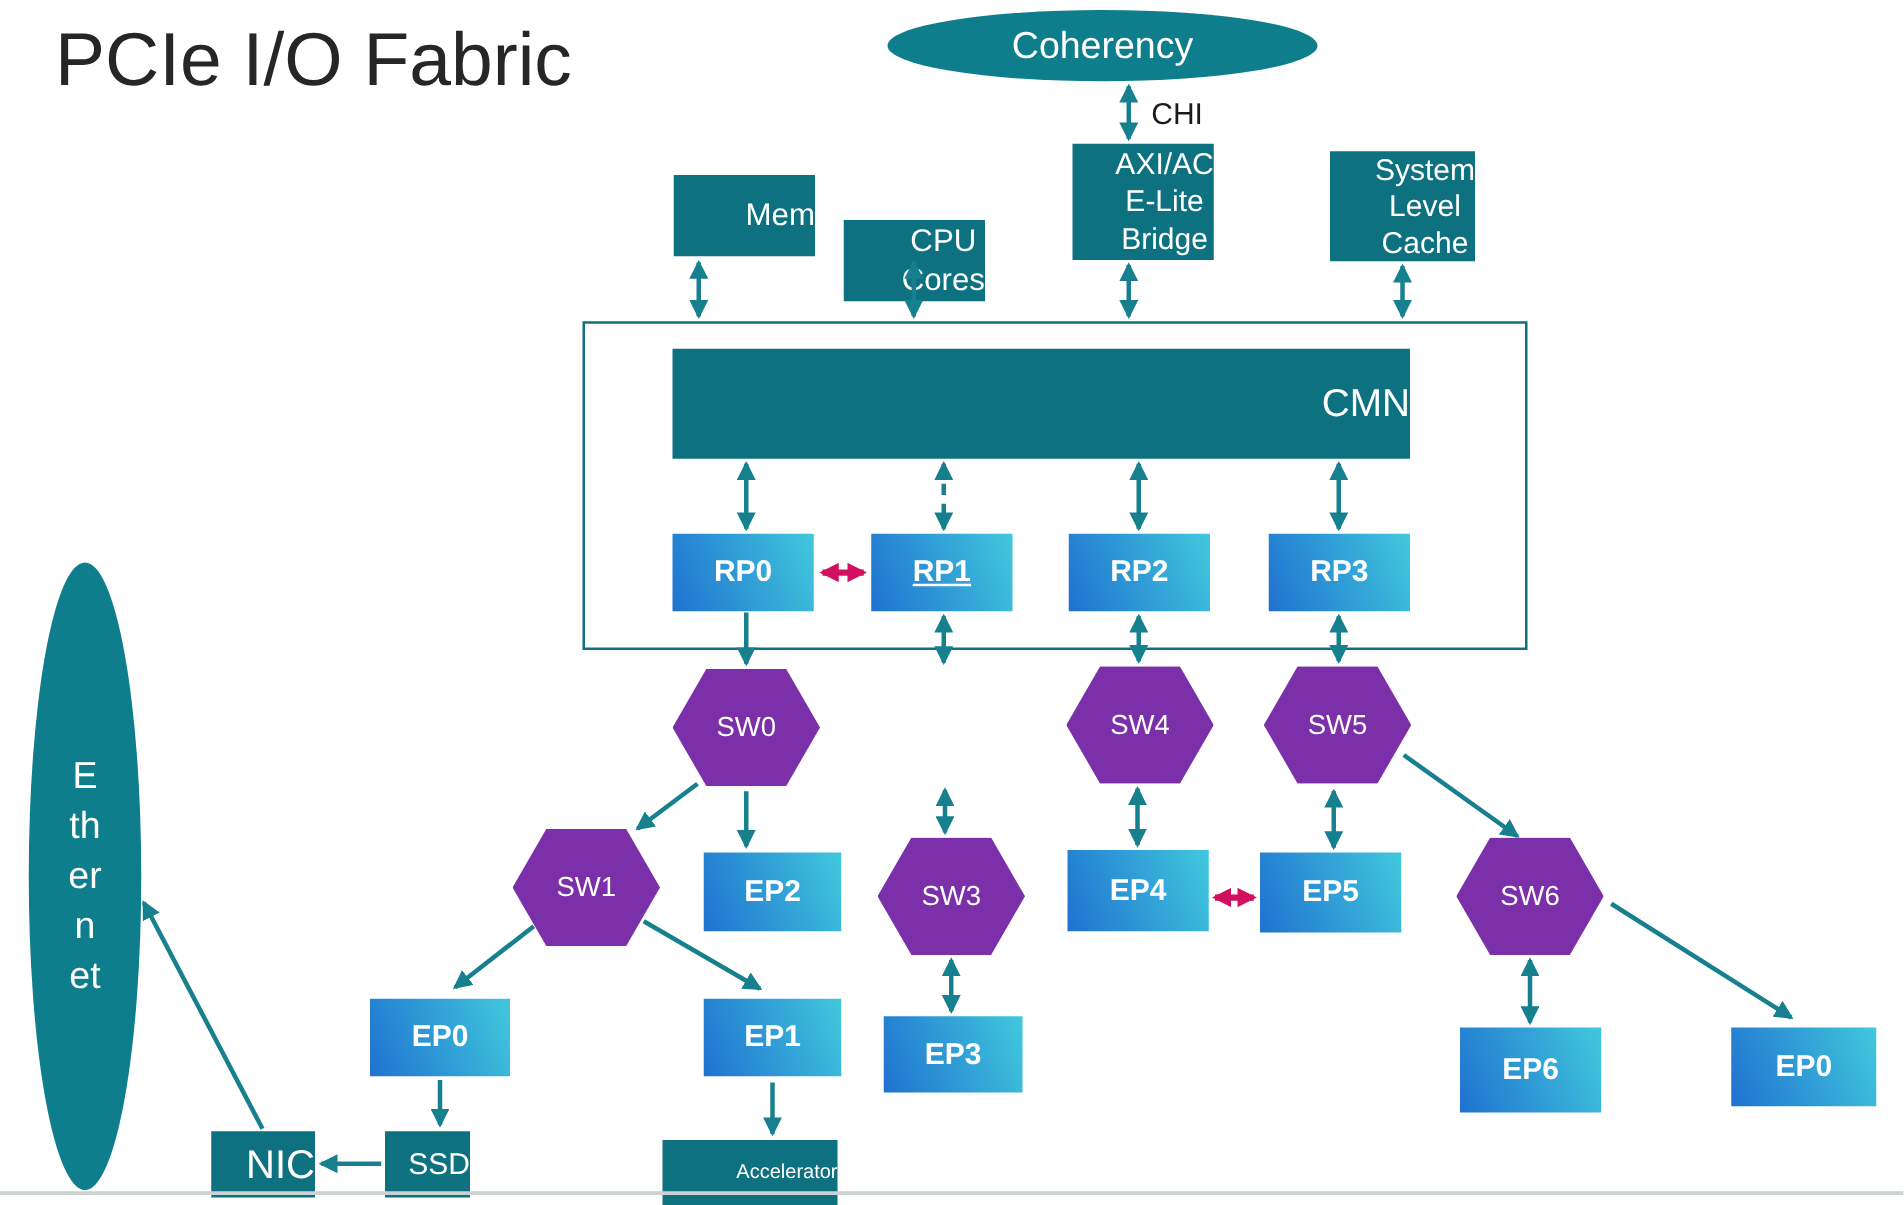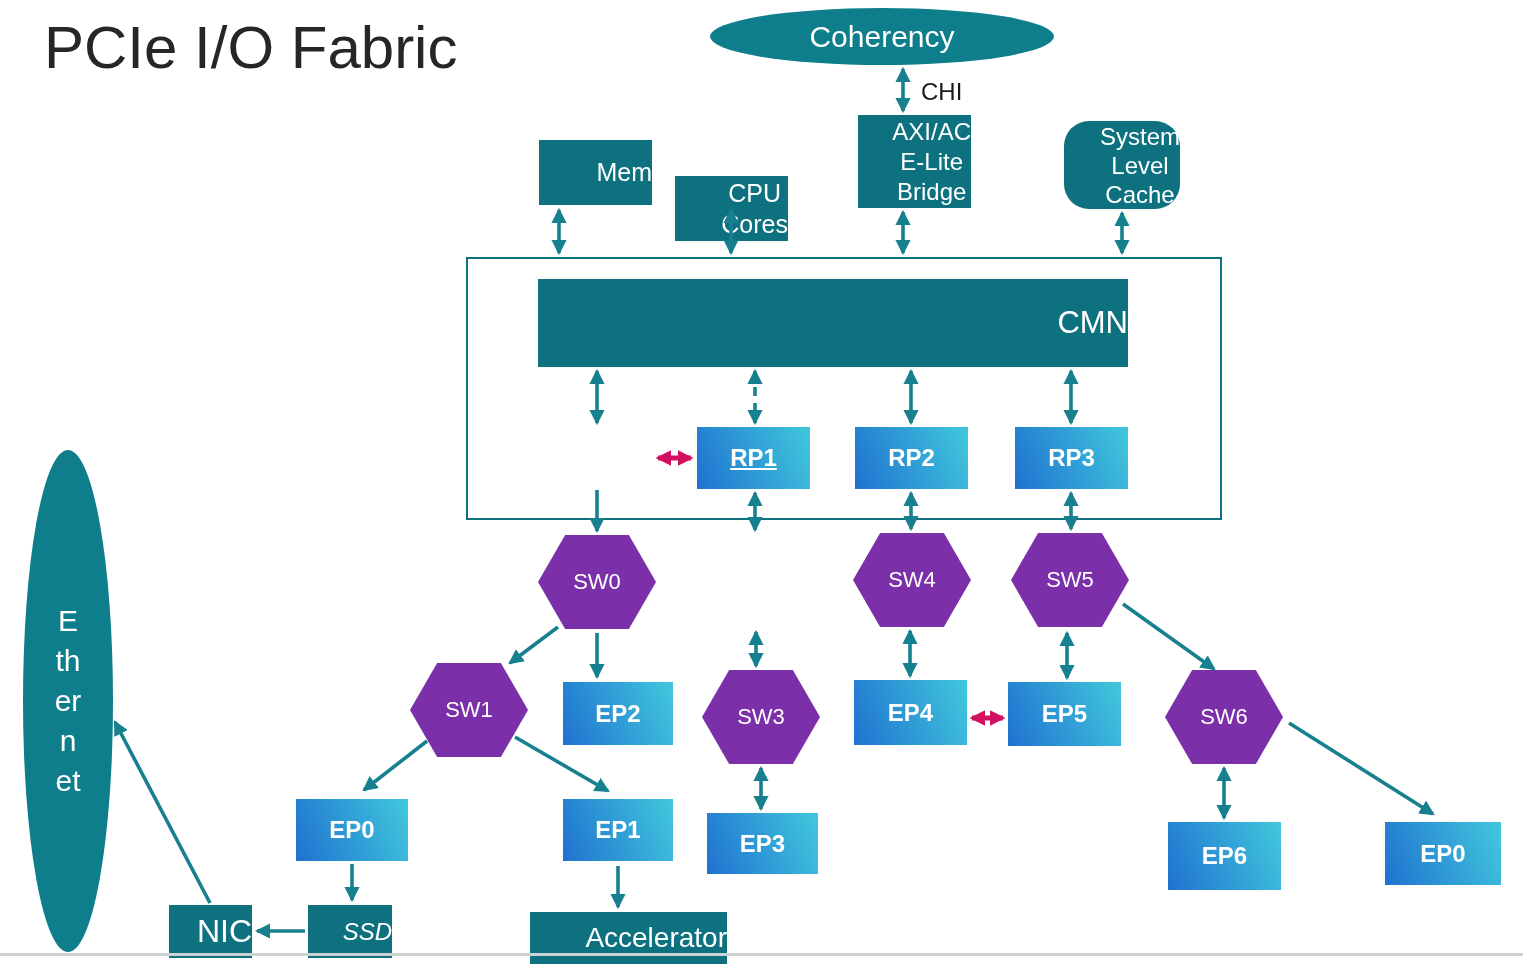--- a/index.html
+++ b/index.html
@@ -56,30 +56,33 @@
   </div>
   <div class="node tealbox" style="left:675px;top:140px;width:113px;height:65px;font-size:25px;line-height:31px;margin-top:36px;">
     <span class="ml">CPU
 Cores</span>
   </div>
   <div class="node tealbox" style="left:858px;top:115px;width:113px;height:93px;font-size:24px;line-height:30px;">
     <span class="ml">AXI/AC
 E-Lite
 Bridge</span>
   </div>
-  <div class="node tealbox" style="left:1064px;top:121px;width:116px;height:88px;font-size:24px;line-height:29px;border-radius:25px;">
+  <div class="node tealbox" style="left:1064px;top:121px;width:116px;height:88px;font-size:24px;line-height:29px;">
     <span class="ml">System
 Level
 Cache</span>
   </div>
 
   <div id="fabric-boundary"></div>
   <div class="node tealbox" style="left:538px;top:279px;width:590px;height:88px;font-size:31px;padding-left:18px;">
     <span>CMN</span>
   </div>
+  <div class="node gradbox" style="left:538px;top:427px;width:113px;height:62px;font-size:24px;">
+    <span>RP0</span>
+  </div>
   <div class="node gradbox" style="left:697px;top:427px;width:113px;height:62px;font-size:24px;text-decoration:underline;">
     <span>RP1</span>
   </div>
   <div class="node gradbox" style="left:855px;top:427px;width:113px;height:62px;font-size:24px;">
     <span>RP2</span>
   </div>
   <div class="node gradbox" style="left:1015px;top:427px;width:113px;height:62px;font-size:24px;">
     <span>RP3</span>
   </div>
 
@@ -123,24 +126,24 @@
   <div class="node gradbox" style="left:1168px;top:822px;width:113px;height:68px;font-size:24px;">
     <span>EP6</span>
   </div>
   <div class="node gradbox" style="left:1385px;top:822px;width:116px;height:63px;font-size:24px;">
     <span>EP0</span>
   </div>
 
   <div class="node tealbox" style="left:169px;top:905px;width:83px;height:53px;font-size:32px;">
     <span>NIC</span>
   </div>
-  <div class="node tealbox" style="left:308px;top:905px;width:84px;height:53px;font-size:24px;font-style:italic;">
+  <div class="node tealbox" style="left:308px;top:905px;width:68px;height:53px;font-size:24px;">
     <span>SSD</span>
   </div>
-  <div class="node tealbox" style="left:530px;top:912px;width:197px;height:52px;font-size:28px;">
+  <div class="node tealbox" style="left:530px;top:912px;width:140px;height:52px;font-size:16px;">
     <span>Accelerator</span>
   </div>
   <div class="node ellipse" style="left:23px;top:450px;width:90px;height:502px;font-size:30px;line-height:40px;">
     <span class="ml">E
 th
 er
 n
 et</span>
   </div>
 

